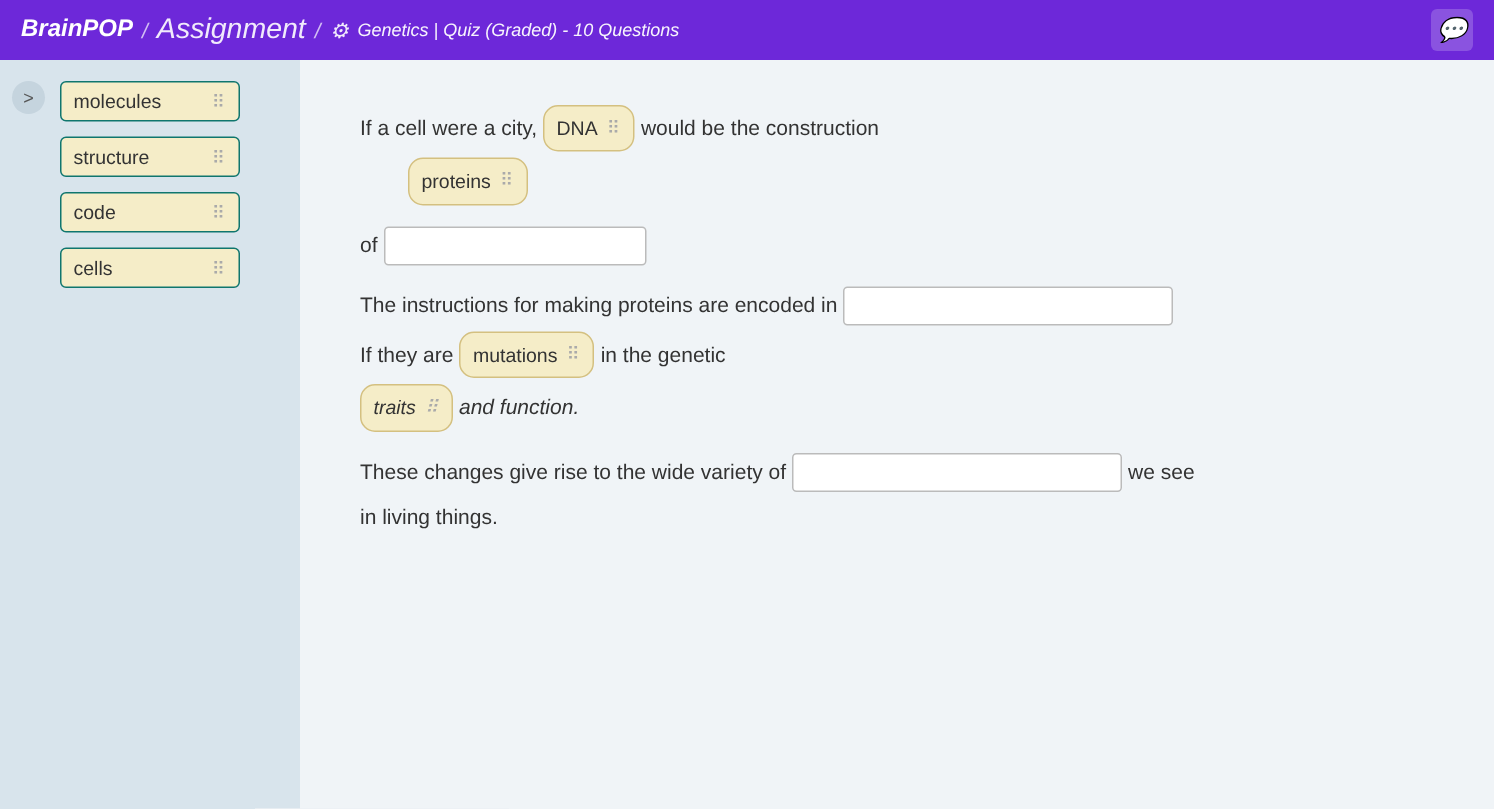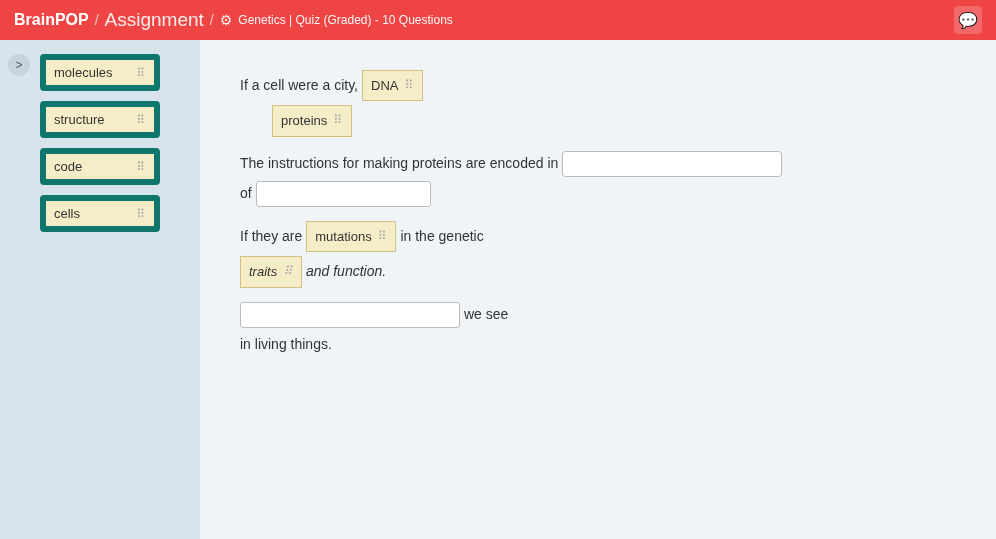--- a/index.html
+++ b/index.html
@@ -1,25 +1,26 @@
 <!DOCTYPE html>
 <html><head>
   <meta charset="utf-8">
   <style>
     * { box-sizing: border-box; margin: 0; padding: 0; }
     body { font-family: Arial, sans-serif; font-size: 14px; background: #e8eef2; width: 996px; height: 539px; overflow: hidden; }
 
     
     .header {
-      background: #ef4444;
+      background: #6d28d9;
       height: 40px;
       display: flex;
       align-items: center;
       padding: 0 14px;
       gap: 6px;
+      font-style: italic;
     }
     .header-brand {
       font-weight: bold;
       font-size: 16px;
       color: #fff;
     }
     .header-sep {
       color: rgba(255,255,255,0.7);
       font-size: 14px;
     }
@@ -75,21 +76,21 @@
       font-size: 12px;
       color: #555;
       cursor: pointer;
       z-index: 2;
     }
     .word-chip {
       display: flex;
       align-items: center;
       justify-content: space-between;
       background: #f5edc8;
-      border: 6px solid #0f766e;
+      border: 1px solid #0f766e;
       border-radius: 4px;
       padding: 5px 8px;
       font-size: 13px;
       color: #333;
       cursor: grab;
       margin-left: 28px;
       width: 120px;
     }
     .drag-handle {
       color: #aaa;
@@ -103,21 +104,21 @@
       background: #f0f4f7;
       padding: 30px 40px;
       overflow-y: auto;
     }
 
     .blank-chip {
       display: inline-flex;
       align-items: center;
       background: #f5edc8;
       border: 1px solid #d4c080;
-      border-radius: 0;
+      border-radius: 10px;
       padding: 3px 8px;
       font-size: 13px;
       color: #333;
       gap: 6px;
     }
     .blank-empty-wide {
       display: inline-block;
       background: white;
       border: 1px solid #bbb;
       border-radius: 3px;
@@ -187,59 +188,61 @@
   </div>
 
   <div class="content">
 
     <div class="text-row">
       <span class="text-label">If a cell were a city,</span>
       <div class="blank-chip">
         <span>DNA</span>
         <span class="drag-handle">⠿</span>
       </div>
+      <span class="text-label">would be the construction</span>
     </div>
 
 
     <div class="text-row" style="margin-bottom:14px;margin-left:32px;">
       <div class="blank-chip">
         <span>proteins</span>
         <span class="drag-handle">⠿</span>
       </div>
-    </div>
-
-    <div class="text-row">
-      <span class="text-label">The instructions for making proteins are encoded in</span>
-      <div class="blank-empty-wide"></div>
     </div>
 
     <div class="text-row" style="margin-bottom:14px;">
       <span class="text-label">of</span>
       <div class="blank-empty-med"></div>
     </div>
 
     <div class="text-row">
+      <span class="text-label">The instructions for making proteins are encoded in</span>
+      <div class="blank-empty-wide"></div>
+    </div>
+
+    <div class="text-row">
       <span class="text-label">If they are</span>
       <div class="blank-chip">
         <span>mutations</span>
         <span class="drag-handle">⠿</span>
       </div>
       <span class="text-label">in the genetic</span>
     </div>
 
 
     <div class="text-row" style="margin-bottom:14px;font-style:italic;">
       <div class="blank-chip">
         <span>traits</span>
         <span class="drag-handle">⠿</span>
       </div>
       <span class="text-label">and function.</span>
     </div>
 
     <div class="text-row">
+      <span class="text-label">These changes give rise to the wide variety of</span>
       <div class="blank-empty-wide"></div>
       <span class="text-label">we see</span>
     </div>
 
     <div class="text-row">
       <span class="text-label">in living things.</span>
     </div>
 
   </div>
 </div>

